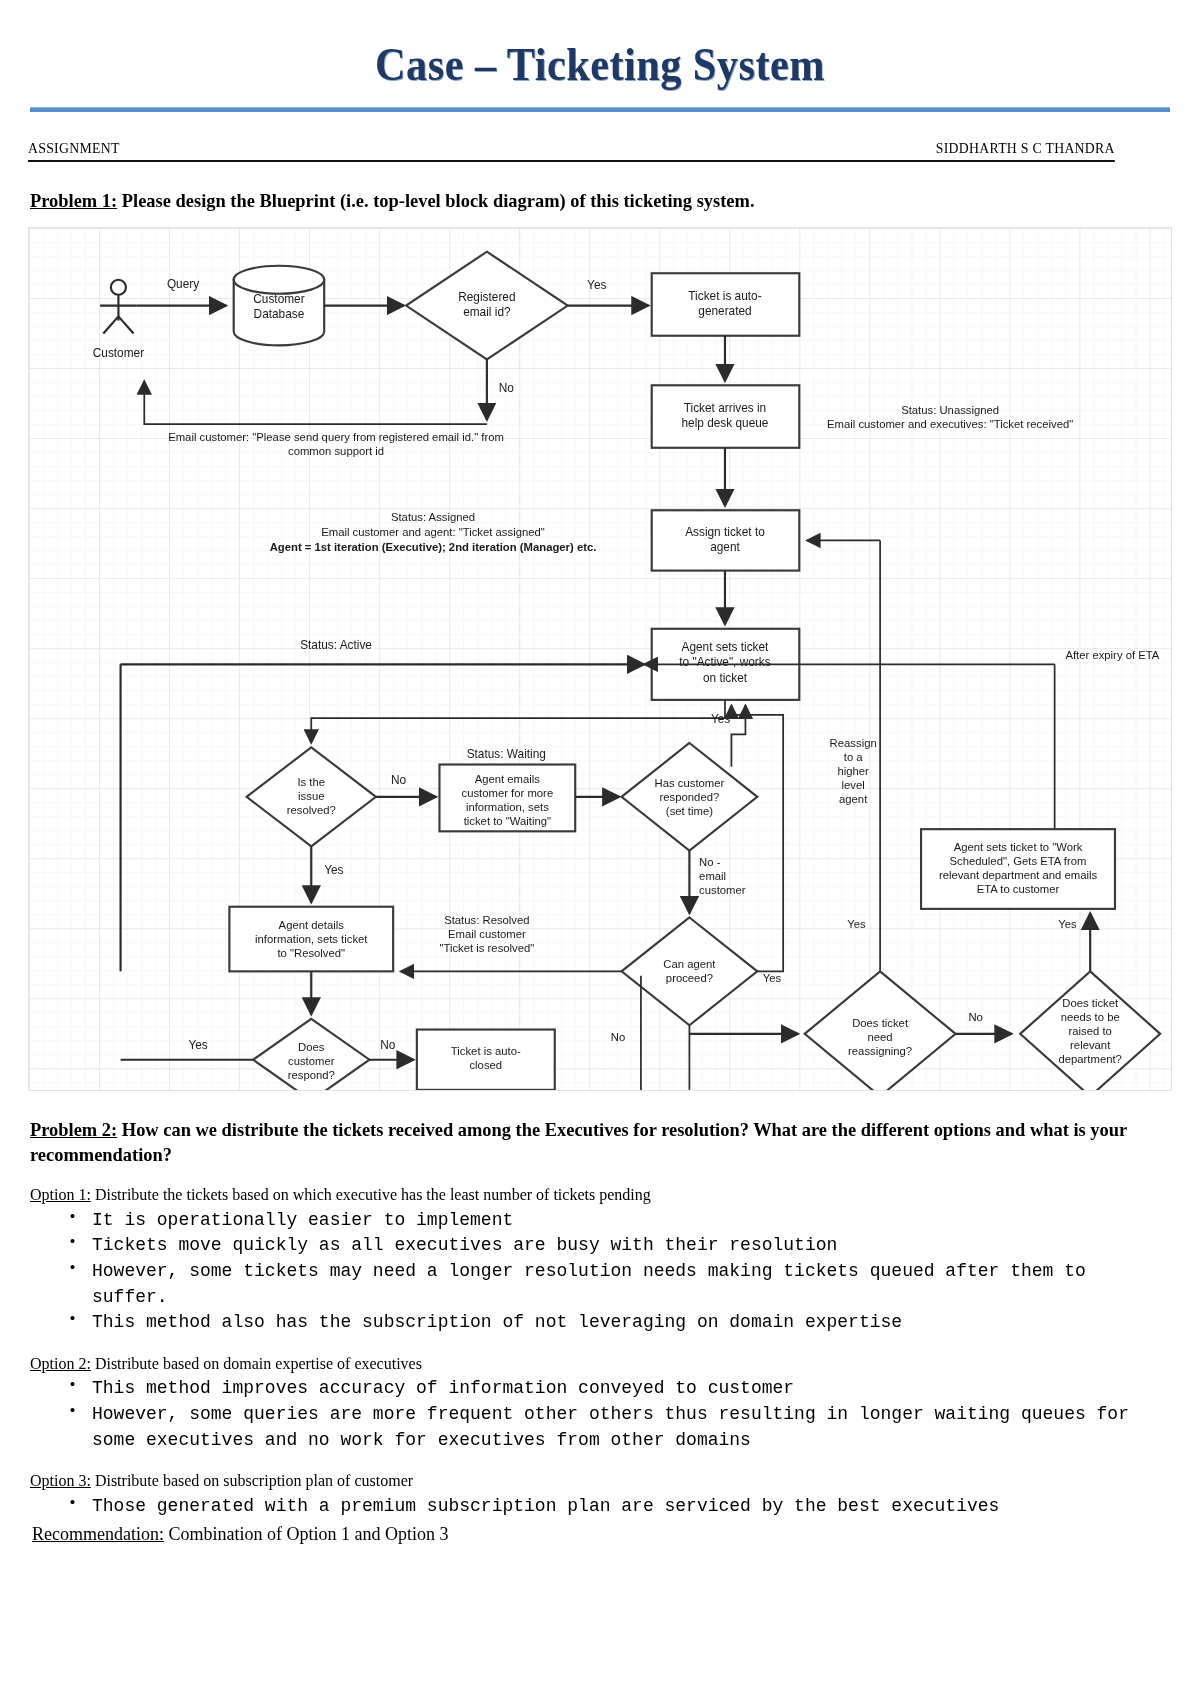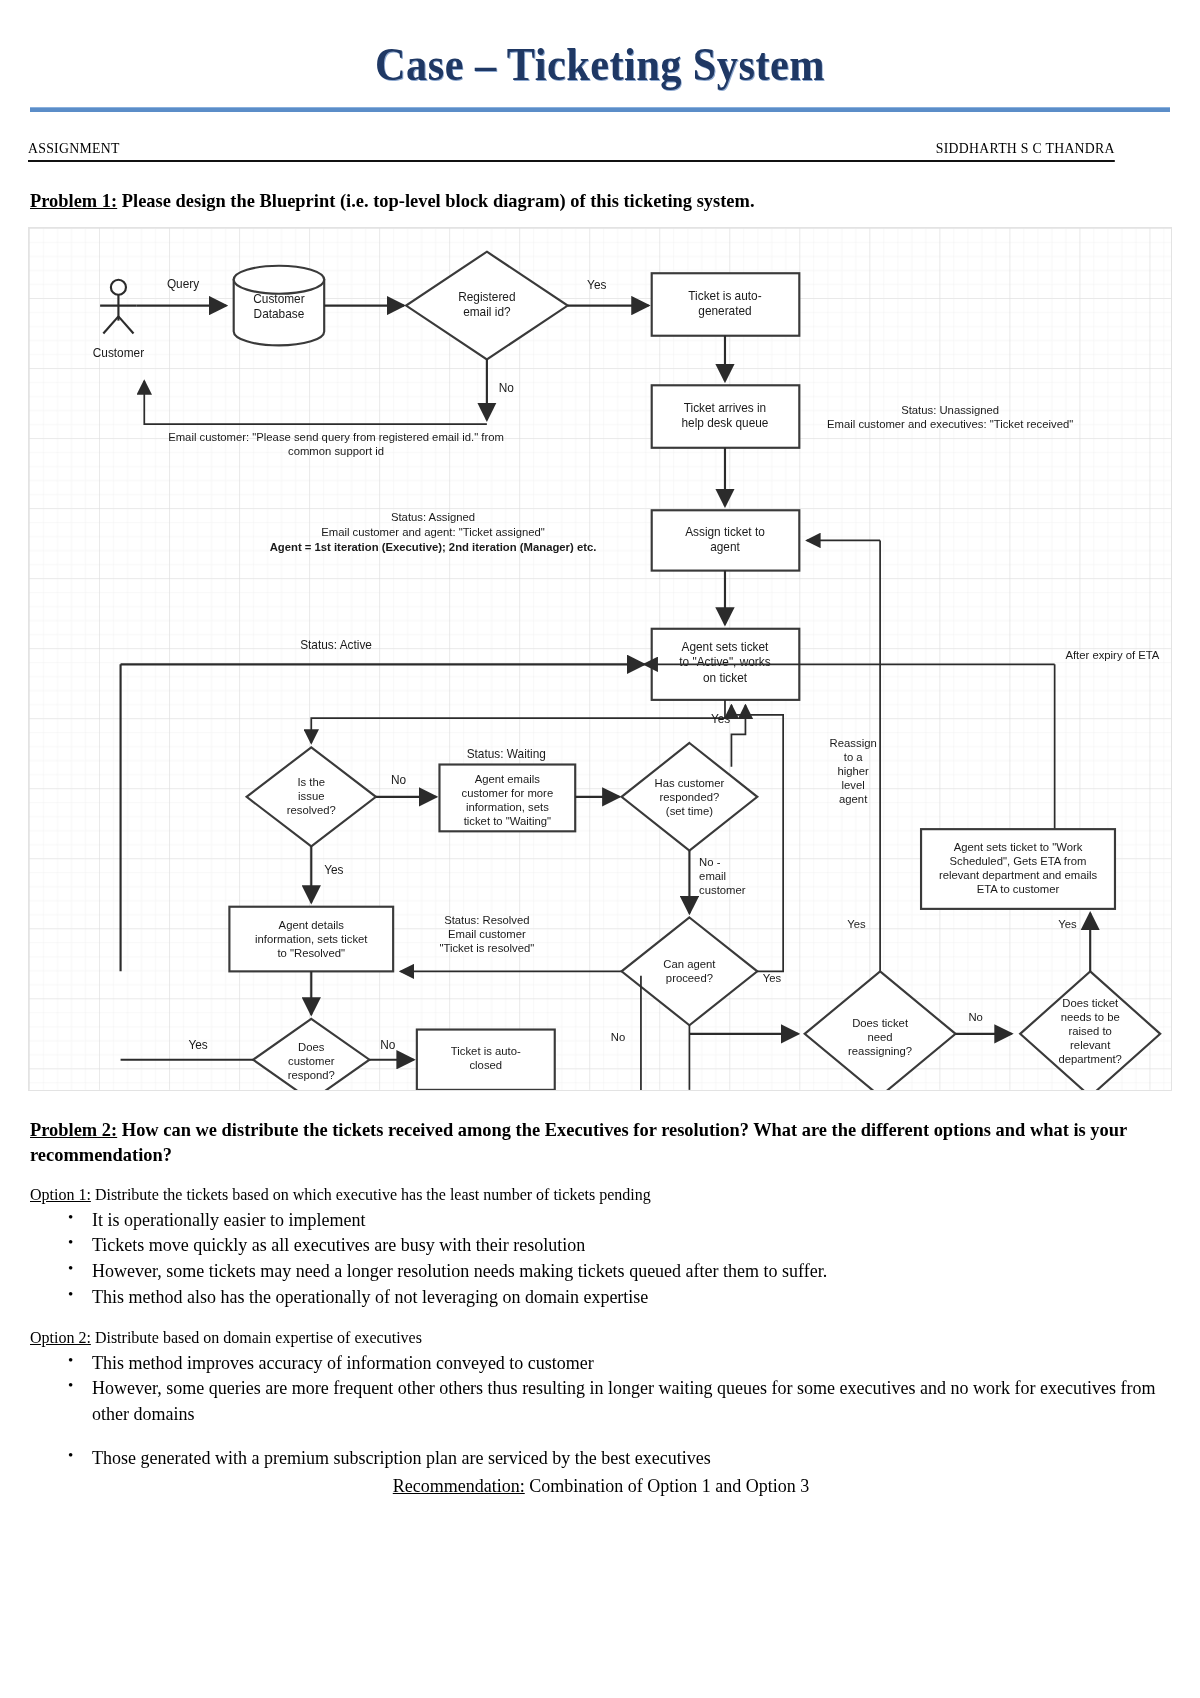--- a/index.html
+++ b/index.html
@@ -64,39 +64,39 @@
   .opt-block{ margin:18px 30px 0 30px; }
   .opt-head{
     font-size:16px;
     line-height:1.3;
   }
   .opt-head .label{ text-decoration:underline; }
   ul.bullets{
     margin:2px 0 0 0;
     padding-left:62px;
     list-style:none;
+    font-family:Liberation Mono, monospace;
   }
   ul.bullets li{
     font-size:18px;
     line-height:1.42;
     position:relative;
     padding-left:0;
   }
   ul.bullets li:before{
     content:"\2022";
     position:absolute;
     left:-24px;
     top:-1px;
     font-size:15px;
   }
   .reco{
     margin:4px 30px 0 32px;
     font-size:18px;
     line-height:1.3;
-    text-align:center;
   }
   .reco .label{ text-decoration:underline; }
 
   
   .chart-wrap{
     margin:14px 28px 0 28px;
     border:1px solid #e3e3e3;
     background:#ffffff;
     position:relative;
   }
@@ -347,35 +347,38 @@
   </div>
 
   <div class="opt-block">
     <div class="opt-head">
       <span class="label">Option 1:</span><span> Distribute the tickets based on which executive has the least number of tickets pending</span>
     </div>
     <ul class="bullets">
       <li>It is operationally easier to implement</li>
       <li>Tickets move quickly as all executives are busy with their resolution</li>
       <li>However, some tickets may need a longer resolution needs making tickets queued after them to suffer.</li>
-      <li>This method also has the operationally of not leveraging on domain expertise</li>
+      <li>This method also has the subscription of not leveraging on domain expertise</li>
     </ul>
   </div>
 
   <div class="opt-block">
     <div class="opt-head">
       <span class="label">Option 2:</span><span> Distribute based on domain expertise of executives</span>
     </div>
     <ul class="bullets">
       <li>This method improves accuracy of information conveyed to customer</li>
       <li>However, some queries are more frequent other others thus resulting in longer waiting queues for some executives and no work for executives from other domains</li>
     </ul>
   </div>
 
   <div class="opt-block">
+    <div class="opt-head">
+      <span class="label">Option 3:</span><span> Distribute based on subscription plan of customer</span>
+    </div>
     <ul class="bullets">
       <li>Those generated with a premium subscription plan are serviced by the best executives</li>
     </ul>
   </div>
 
   <div class="reco">
     <span class="label">Recommendation:</span><span> Combination of Option 1 and Option 3</span>
   </div>
 
 </div>

